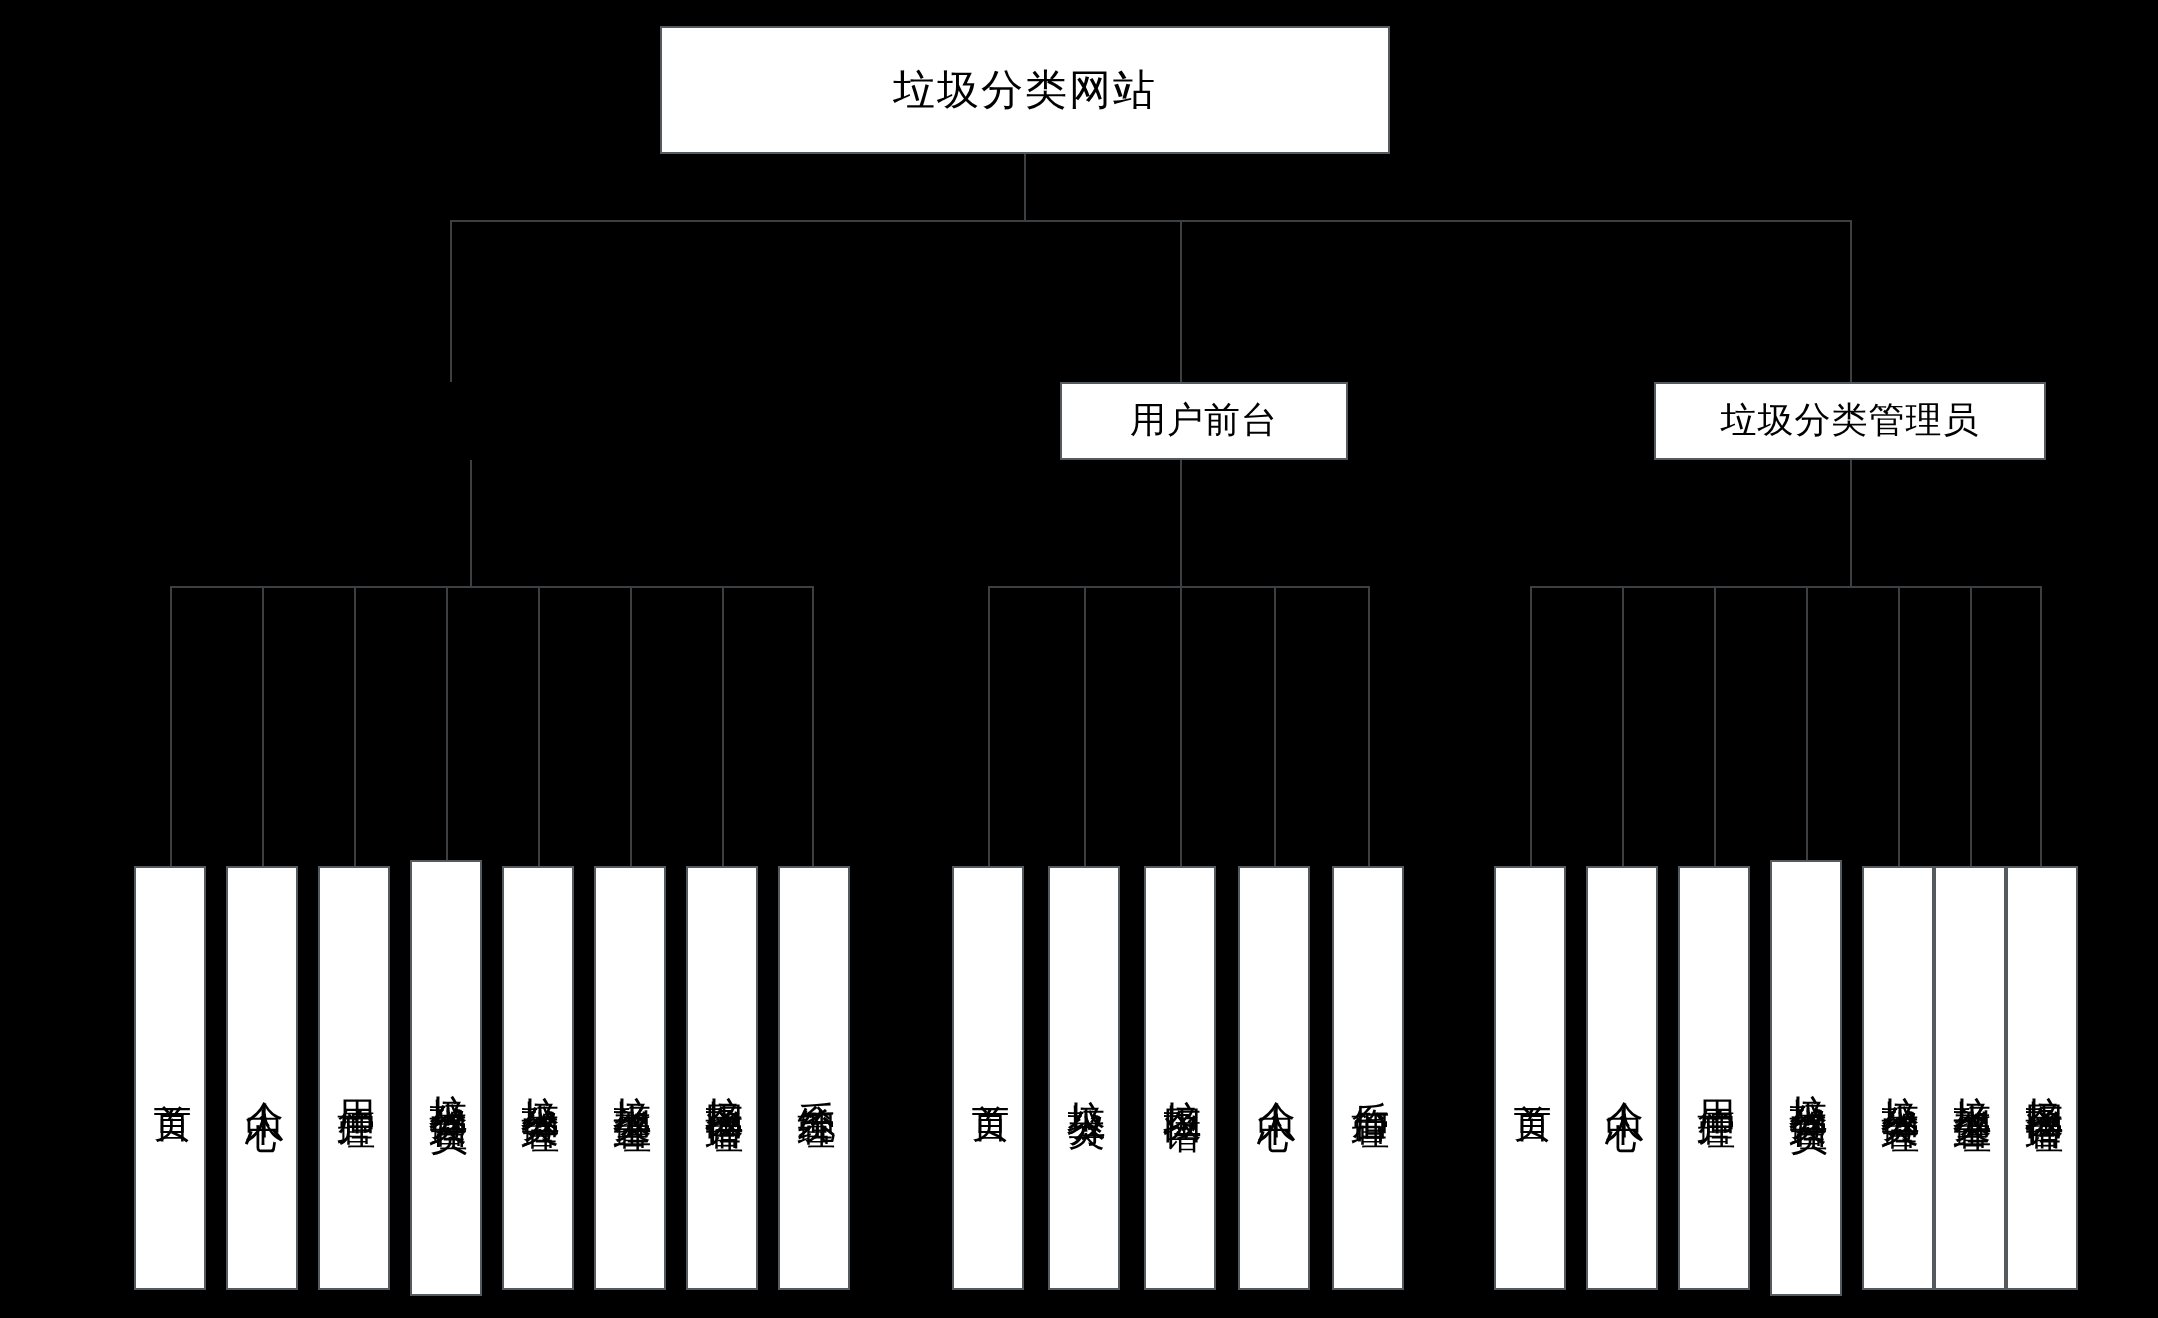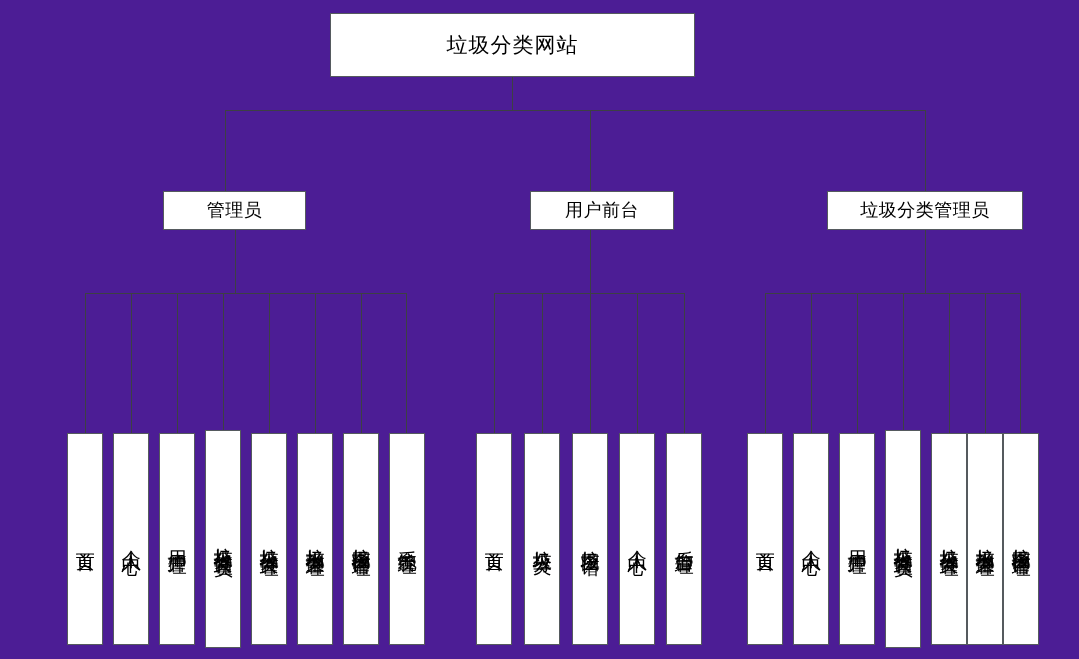--- a/index.html
+++ b/index.html
@@ -8,21 +8,21 @@
     background: #ffffff;
   }
   body {
     font-family: "Liberation Serif", "DejaVu Serif", serif;
     color: #000000;
   }
   #diagram {
     position: relative;
     width: 1079px;
     height: 659px;
-    background: #4c1d95;
+    background: #000000;
     overflow: hidden;
   }
   .node {
     position: absolute;
     box-sizing: border-box;
     border: 1px solid #555a5e;
     background: #ffffff;
     display: flex;
     align-items: center;
     justify-content: center;
@@ -59,21 +59,20 @@
 <div id="diagram">
 
   <div class="node root" style="left:330px; top:13px; width:365px; height:64px;">垃圾分类网站</div>
 
   <div class="line v" style="left:512px; top:77px; height:33px;"></div>
   <div class="line h" style="left:225px; top:110px; width:701px;"></div>
   <div class="line v" style="left:225px; top:110px; height:81px;"></div>
   <div class="line v" style="left:590px; top:110px; height:81px;"></div>
   <div class="line v" style="left:925px; top:110px; height:81px;"></div>
 
-  <div class="node level2" style="left:163px; top:191px; width:143px; height:39px;">管理员</div>
   <div class="node level2" style="left:530px; top:191px; width:144px; height:39px;">用户前台</div>
   <div class="node level2" style="left:827px; top:191px; width:196px; height:39px;">垃圾分类管理员</div>
 
   <div class="line v" style="left:235px; top:230px; height:63px;"></div>
   <div class="line h" style="left:85px; top:293px; width:321px;"></div>
 
   <div class="line v" style="left:85px;  top:293px; height:140px;"></div>
   <div class="line v" style="left:131px; top:293px; height:140px;"></div>
   <div class="line v" style="left:177px; top:293px; height:140px;"></div>
   <div class="line v" style="left:223px; top:293px; height:137px;"></div>

